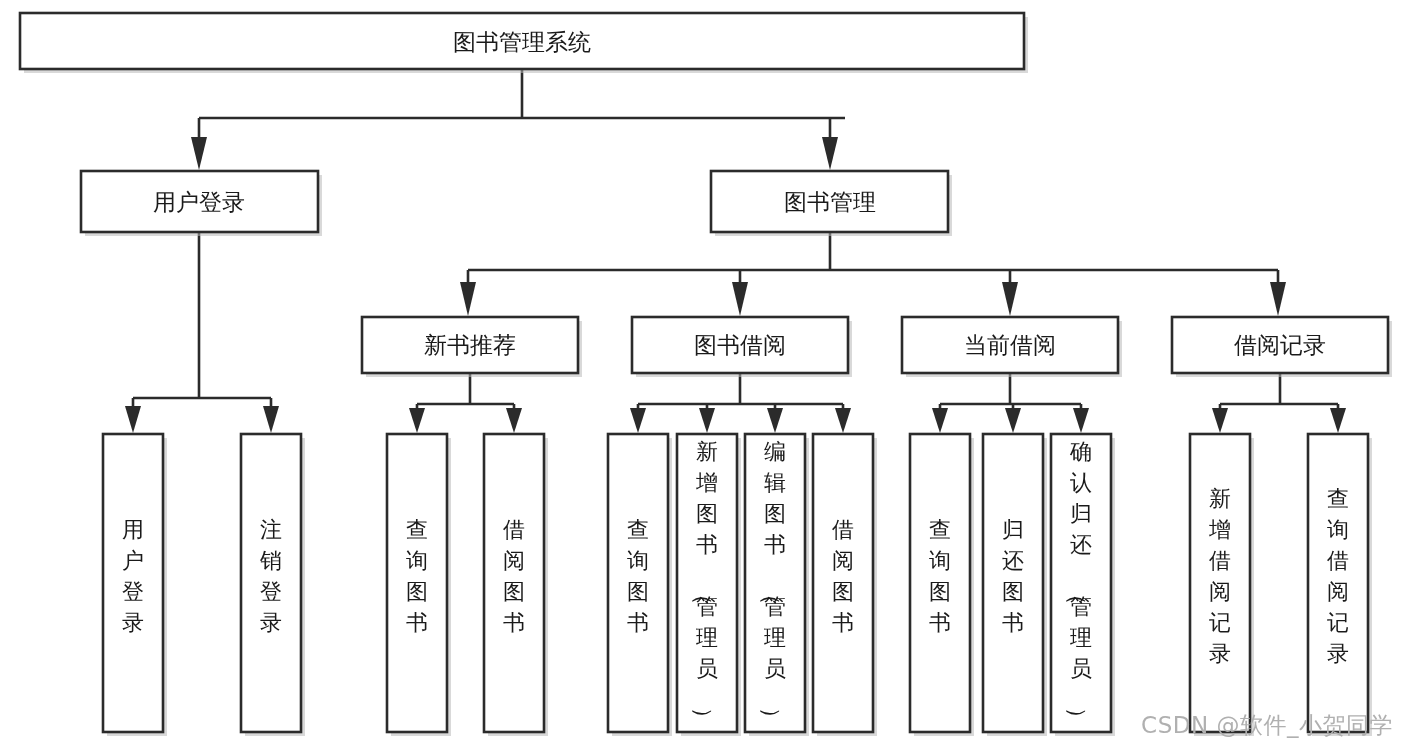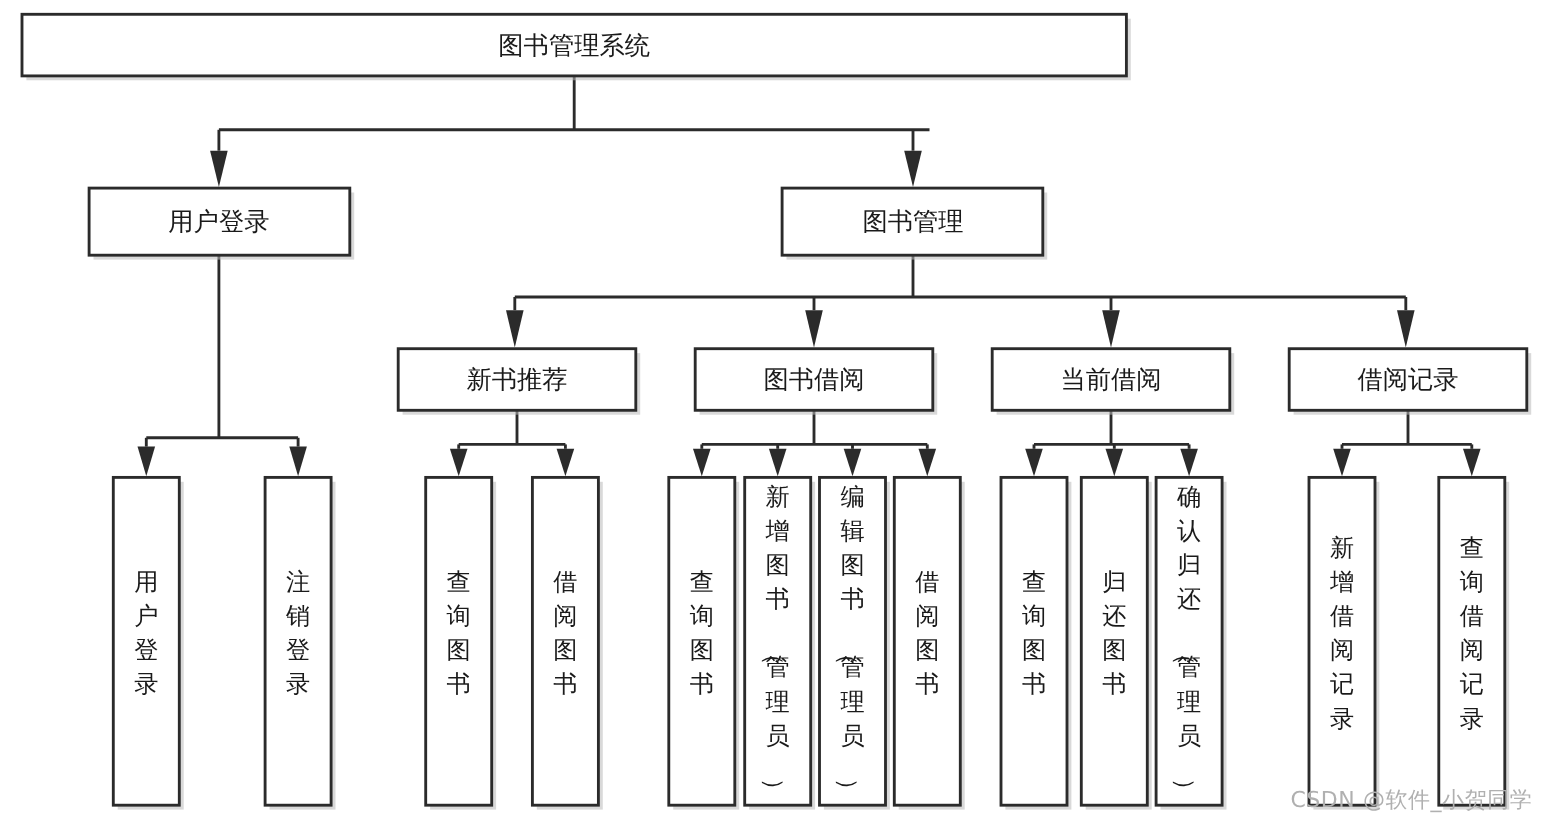--- a/index.html
+++ b/index.html
@@ -57,21 +57,21 @@
     font-size: 22px;
     fill: #1a1a1a;
     text-anchor: middle;
     white-space: pre;
   }
   .watermark {
     position: absolute;
     right: 12px;
     bottom: 6px;
     font-family: "DejaVu Sans", "Liberation Sans", sans-serif;
-    font-size: 20px;
+    font-size: 23px;
     color: #b0b0b0;
     letter-spacing: 0.5px;
     user-select: none;
     pointer-events: none;
   }
 </style>
 </head>
 <body>
 
 <div id="diagram-root">

